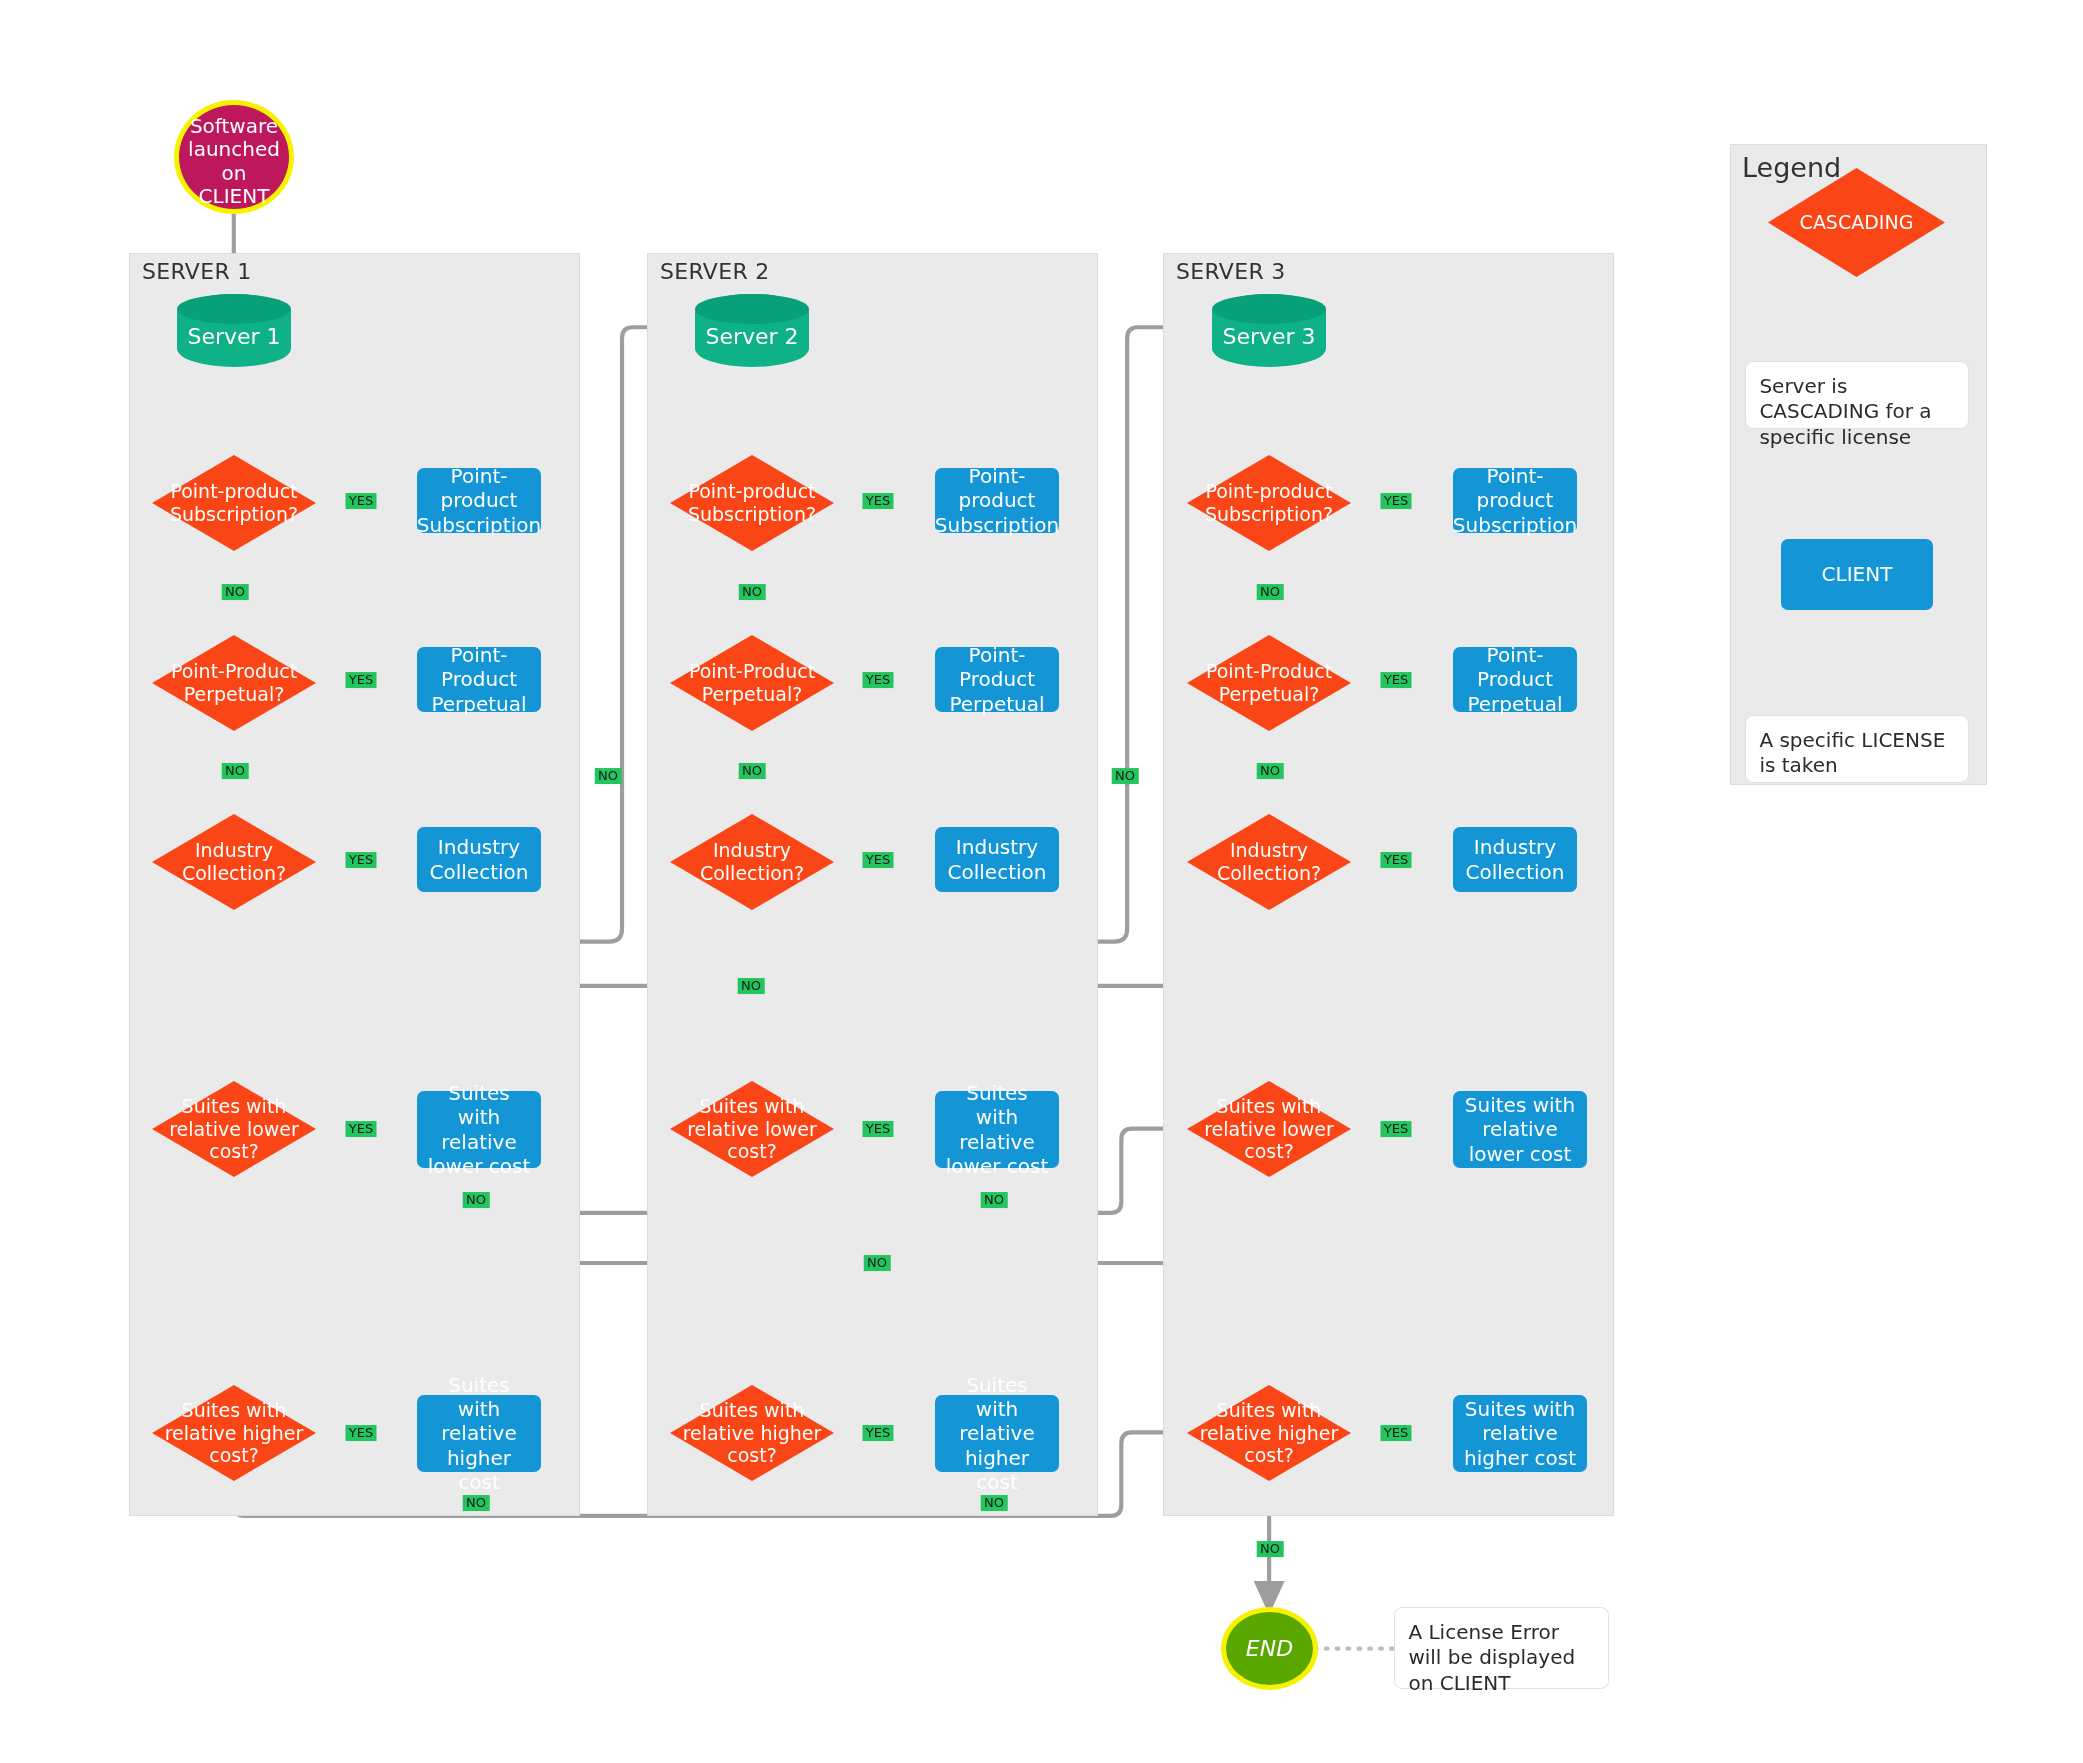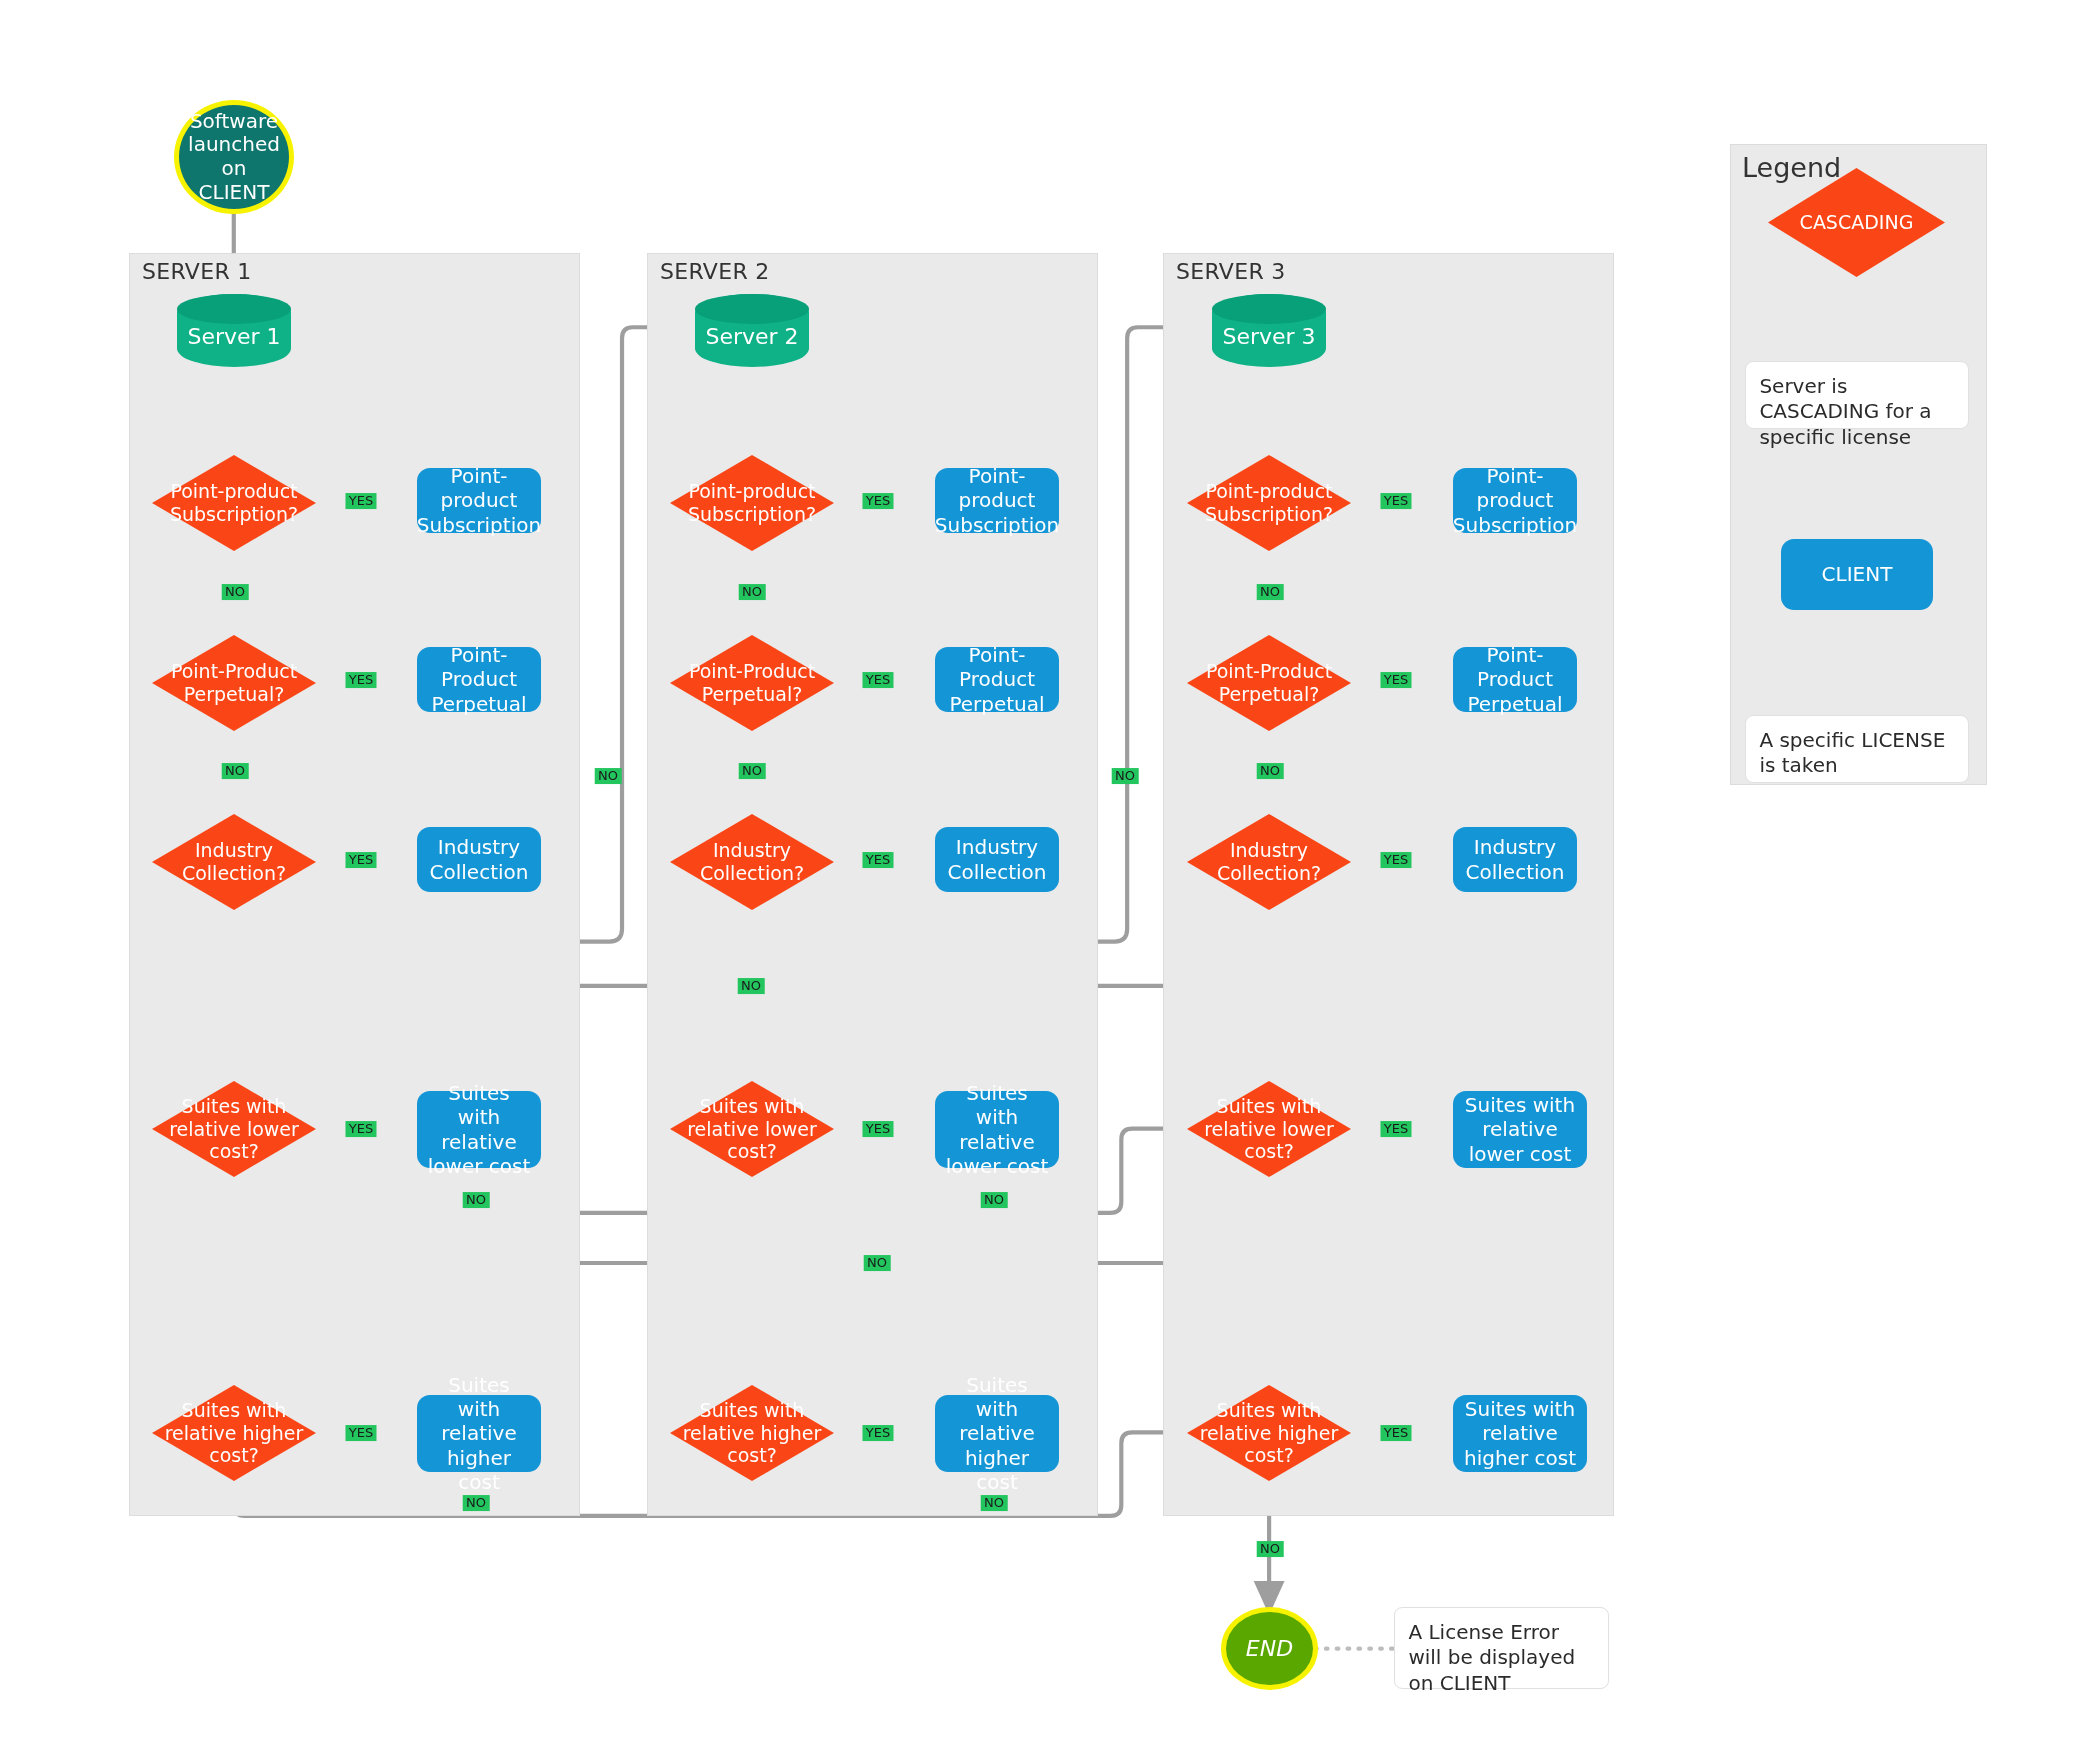--- a/index.html
+++ b/index.html
@@ -9,40 +9,40 @@
 
   .lane{position:absolute;background:#eaeaea;border:0.8px solid #dcdcdc;}
   .lane-title{position:absolute;font-size:22px;color:#333;letter-spacing:0.3px;white-space:nowrap;}
 
   .node{position:absolute;box-sizing:border-box;}
 
   
   .term{border-radius:50%;background:#5aa700;border:5px solid #f7f300;
         display:flex;align-items:center;justify-content:center;text-align:center;
         color:#fff;font-size:20px;line-height:1.18;}
-  .term.start{background:#0f766e;}
+  .term.start{background:#be185d;align-items:flex-end;}
   .term span{display:block;padding:0 5px;}
 
   
   .db{background:#0fb286;border-radius:50% / 18.4px;position:absolute;
       display:flex;align-items:center;justify-content:center;color:#fff;font-size:22px;}
   .db .cap{position:absolute;left:0;top:0;width:100%;height:30px;border-radius:50%;
            background:#07a079;}
   .db .lbl{position:relative;z-index:2;margin-top:11.7px;}
 
   
   .dia{position:absolute;display:flex;align-items:center;justify-content:center;}
   .dia .shape{position:absolute;left:0;top:0;width:100%;height:100%;
               background:#fa4616;
               clip-path:polygon(50% 0,100% 50%,50% 100%,0 50%);}
   .dia .txt{position:relative;z-index:3;color:#fff;font-size:19px;line-height:1.2;
             text-align:center;width:92%;}
 
   
-  .box{position:absolute;background:#1395d6;border-radius:13px;
+  .box{position:absolute;background:#1395d6;border-radius:7px;
        display:flex;align-items:center;justify-content:center;
        color:#fff;font-size:20px;line-height:1.22;text-align:center;}
   .box span{padding:0 8.3px;}
 
   
   .note{position:absolute;background:#fff;border:0.8px solid #e0e0e0;border-radius:8.3px;
         font-size:20px;color:#2b2b2b;line-height:1.28;padding:11.7px 13.4px;box-sizing:border-box;}
 
   
   .elabel{position:absolute;background:#22c55e;color:#1a1a1a;font-size:13px;

